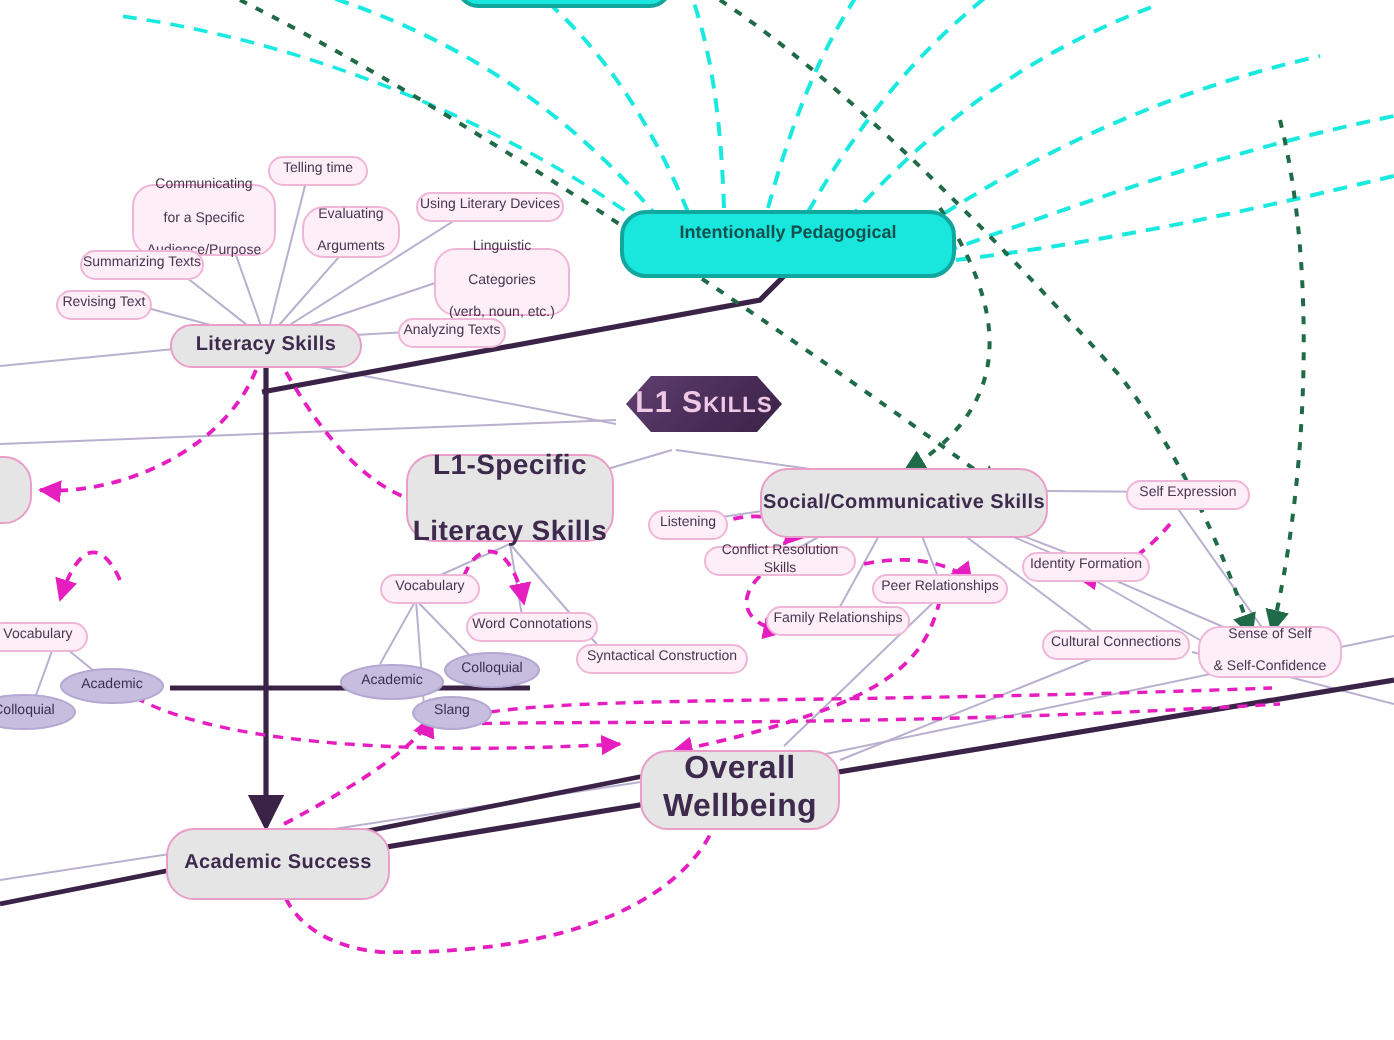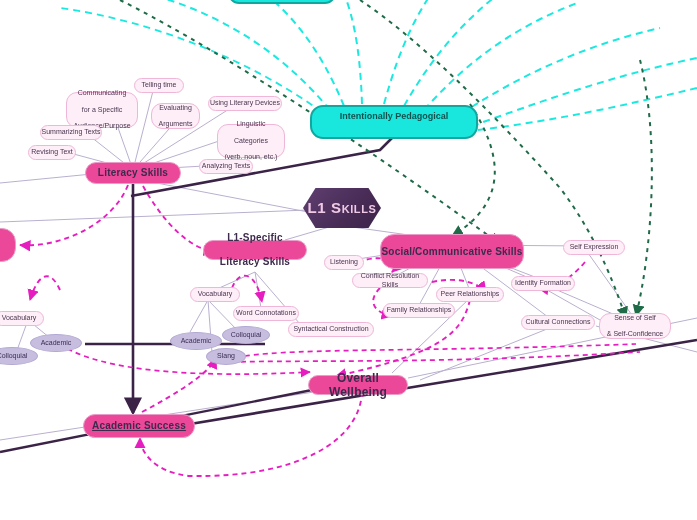--- a/index.html
+++ b/index.html
@@ -5,36 +5,36 @@
   html,body{margin:0;padding:0;background:#ffffff;}
   body{width:697px;height:520px;overflow:hidden;
        font-family:"Liberation Sans", sans-serif;}
   #canvas{position:relative;width:697px;height:520px;background:#fff;}
   svg.layer{position:absolute;left:0;top:0;width:697px;height:520px;overflow:visible;}
   .node{position:absolute;box-sizing:border-box;display:flex;align-items:center;
         justify-content:center;text-align:center;z-index:5;}
   .node span{display:block;line-height:1.18;}
 
   
-  .n-pink{background:#ec4899;border:1.3px solid #e99ec9;border-radius:14px;
+  .n-pink{background:#e5e5e5;border:1.3px solid #e99ec9;border-radius:14px;
           color:#3d2a4d;font-weight:bold;letter-spacing:.2px;}
   
   .n-leaf{background:#fdeef7;border:1.2px solid #f0b6d8;border-radius:11px;
           color:#4a3550;font-weight:normal;}
   
   .n-ell{background:#c7bedf;border:1px solid #b3a8d2;border-radius:50%;
          color:#3a2d52;font-weight:normal;}
   
   .n-teal{background:#19e6dc;border:2px solid #11a79f;border-radius:13px;
           color:#13514f;font-weight:bold;}
   
-  .n-hex{width:78px;height:40px;background:linear-gradient(135deg,#5f3f70 0%,#4a2d58 55%,#3b2347 100%);
+  .n-hex{width:78px;height:28px;background:linear-gradient(135deg,#5f3f70 0%,#4a2d58 55%,#3b2347 100%);
          color:#f0c9e6;font-weight:bold;
          clip-path:polygon(16% 0,84% 0,100% 50%,84% 100%,16% 100%,0 50%);
-         letter-spacing:.6px;}
+         letter-spacing:.6px;margin-left:10px;}
   .n-hex span{font-variant:small-caps;font-size:15px;}
 </style>
 </head>
 <body>
 
 <div id="canvas">
 
   <svg class="layer">
     <defs>
       <marker id="ar-mag" markerWidth="7" markerHeight="7" refX="5.5" refY="3" orient="auto">
@@ -218,21 +218,21 @@
   </div>
 
   <div class="node n-ell" style="left:30px;top:334px;width:52px;height:18px;font-size:7px;">
     <span>Academic</span>
   </div>
 
   <div class="node n-ell" style="left:-14px;top:347px;width:52px;height:18px;font-size:7px;">
     <span>Colloquial</span>
   </div>
 
-  <div class="node n-pink" style="left:203px;top:240px;width:104px;height:20px;font-size:10px;">
+  <div class="node n-pink" style="left:203px;top:227px;width:104px;height:44px;font-size:14px;">
     <span>
       <span>L1-Specific</span><br>
       <span>Literacy Skills</span>
     </span>
   </div>
 
   <div class="node n-leaf" style="left:190px;top:287px;width:50px;height:15px;font-size:7px;">
     <span>Vocabulary</span>
   </div>
 
@@ -288,21 +288,21 @@
     <span>Cultural Connections</span>
   </div>
 
   <div class="node n-leaf" style="left:599px;top:313px;width:72px;height:26px;font-size:7px;">
     <span>
       <span>Sense of Self</span><br>
       <span>&amp; Self-Confidence</span>
     </span>
   </div>
 
-  <div class="node n-pink" style="left:308px;top:375px;width:100px;height:20px;font-size:12px;">
+  <div class="node n-pink" style="left:320px;top:375px;width:100px;height:40px;font-size:16px;">
     <span>Overall Wellbeing</span>
   </div>
 
-  <div class="node n-pink" style="left:83px;top:414px;width:112px;height:24px;font-size:10px;text-decoration:underline;">
+  <div class="node n-pink" style="left:83px;top:414px;width:112px;height:36px;font-size:10px;">
     <span>Academic  Success</span>
   </div>
 
 </div>
 
 </body></html>

